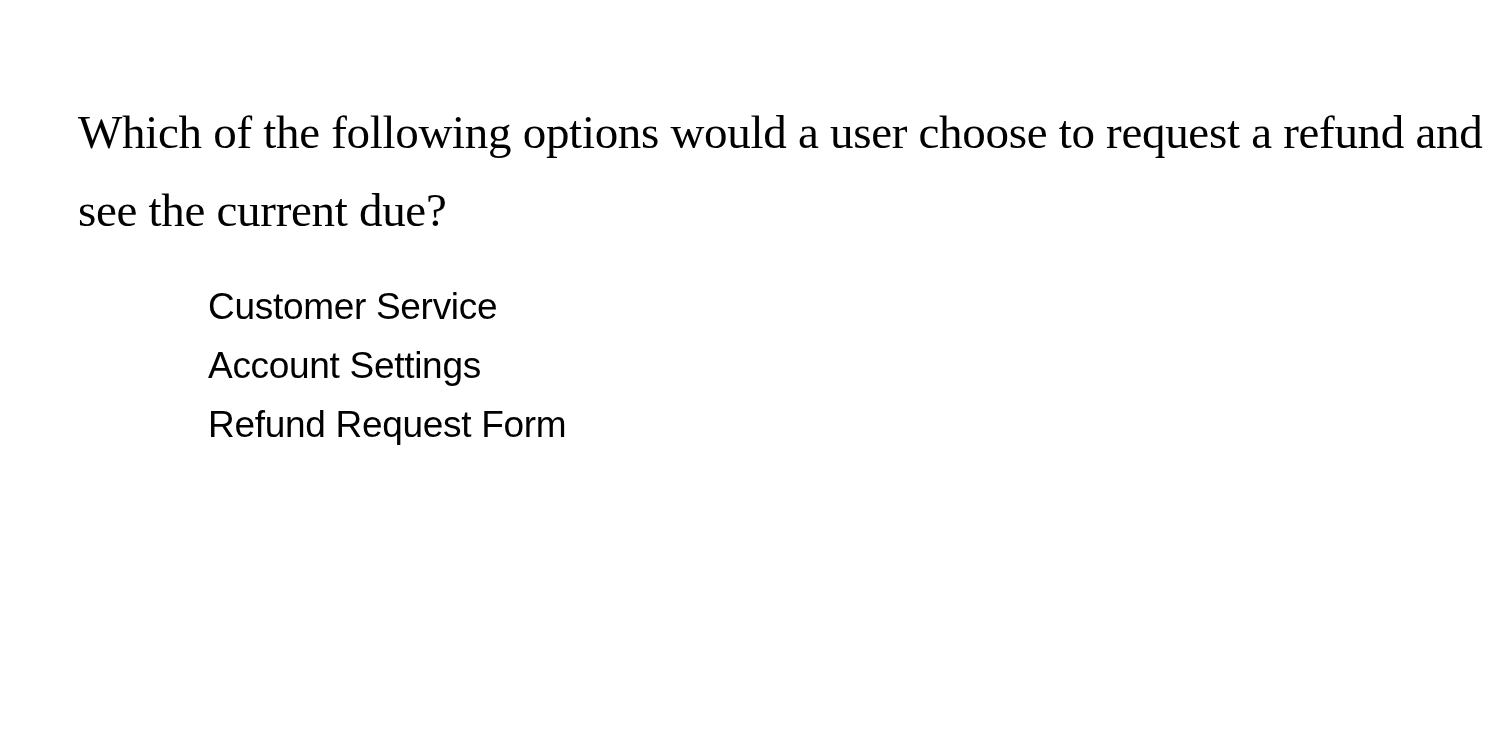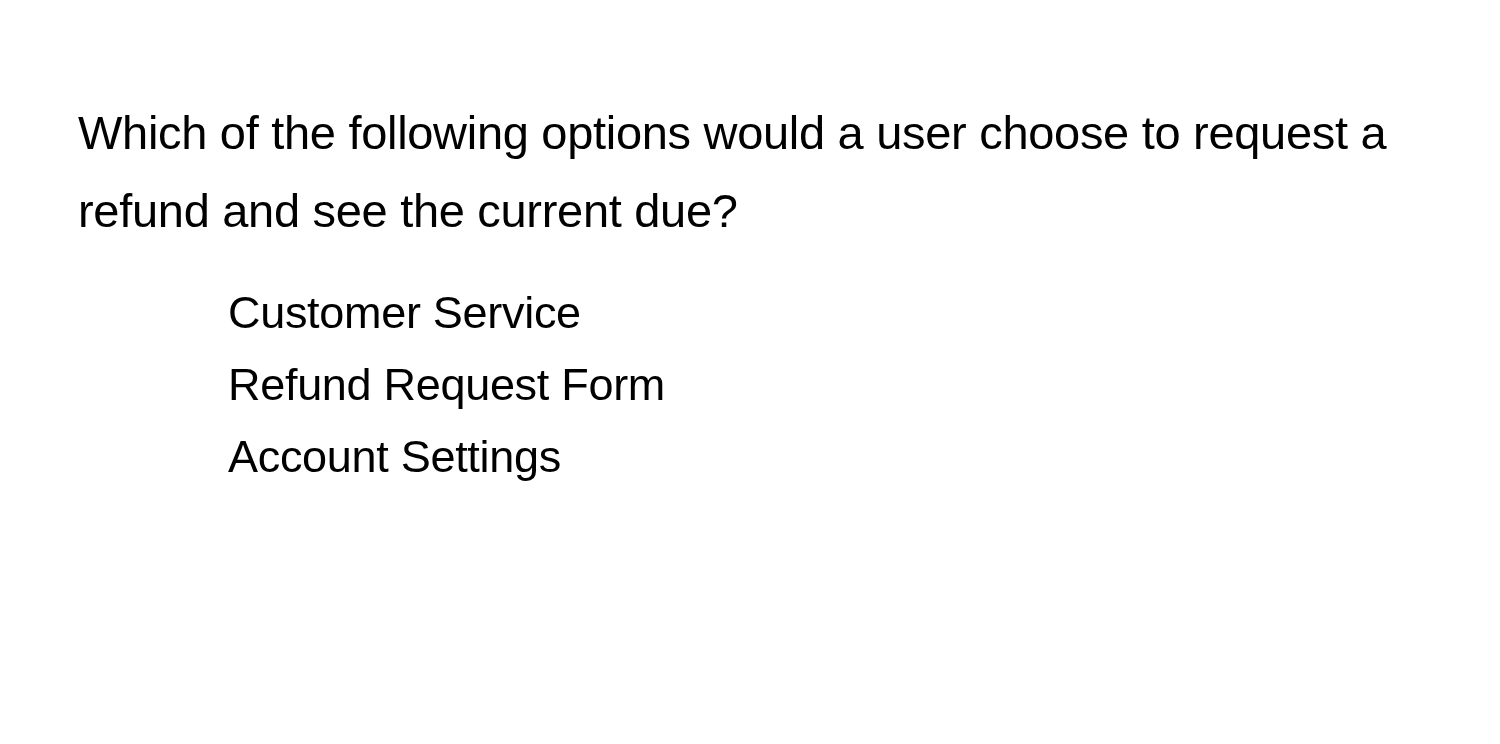--- a/index.html
+++ b/index.html
@@ -15,33 +15,33 @@
       color: #000000;
       padding-top: 94px;
       padding-left: 78px;
     }
     .question {
       font-size: 47px;
       line-height: 1.65;
       font-weight: 400;
       margin-bottom: 28px;
       letter-spacing: -0.3px;
+      font-family: Liberation Serif, serif;
     }
     .options {
       padding-left: 130px;
     }
     .option {
-      font-size: 45px;
+      font-size: 37px;
       line-height: 1.6;
       font-weight: 400;
       letter-spacing: -0.3px;
-      margin-left: 20px;
     }
   </style>
 </head>
 <body>
 
 <div class="question">Which of the following options would a user choose to request a refund and see the current due?</div>
 <div class="options">
   <div class="option">Customer Service</div>
+  <div class="option">Account Settings</div>
   <div class="option">Refund Request Form</div>
-  <div class="option">Account Settings</div>
 </div>
 
 </body></html>

